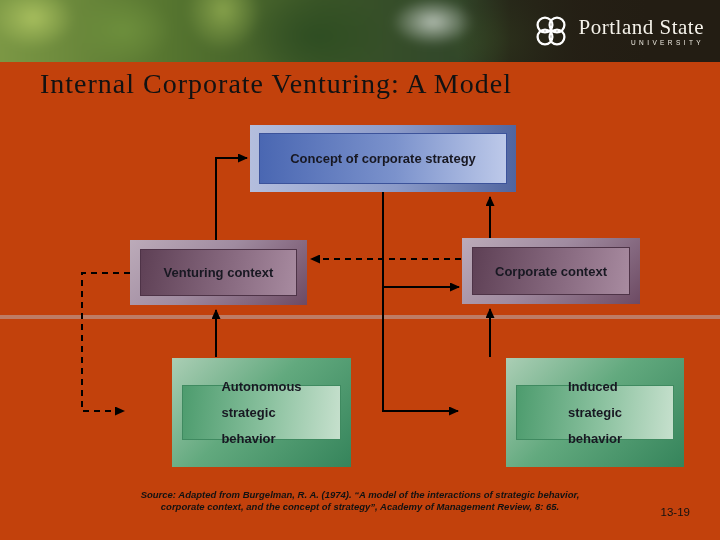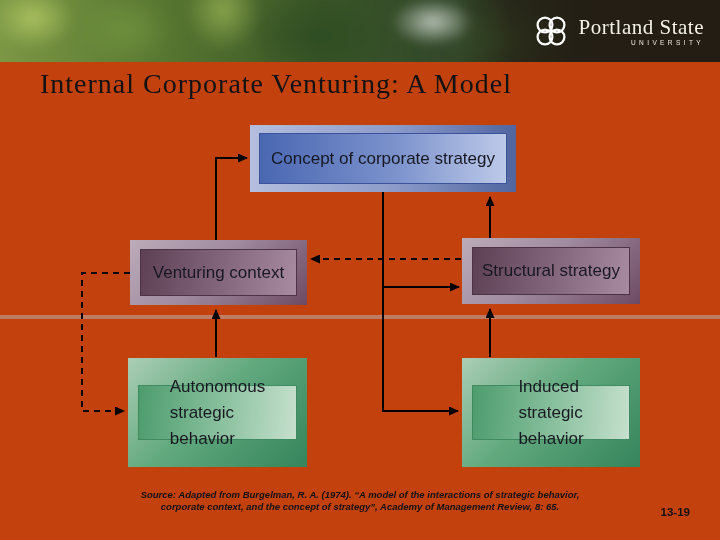--- a/index.html
+++ b/index.html
@@ -32,44 +32,44 @@
     font-size:28px;line-height:47px;letter-spacing:1px;color:#121212;}
 
   
   .diagram{position:absolute;left:0;top:0;width:720px;height:540px;}
   .faint-band{position:absolute;left:0;top:315px;width:720px;height:4px;
     background:rgba(185,212,234,0.4);}
   .edges{position:absolute;left:0;top:0;pointer-events:none;}
 
   .node{position:absolute;box-sizing:border-box;display:flex;}
   .node .inner{flex:1;display:flex;align-items:center;justify-content:center;box-sizing:border-box;}
-  .node .label{font-size:17px;color:#181822;}
+  .node .label{font-size:13px;color:#181822;font-weight:bold;}
 
   .node.blue{left:250px;top:125px;width:266px;height:67px;padding:8px 9px;
     background:linear-gradient(90deg,#b4bedd 0%,#8b9ac8 55%,#50659f 100%);}
   .node.blue .inner{background:linear-gradient(90deg,#4a67b2 0%,#7b92cc 55%,#bdc9e9 100%);
     border:1px solid #3c539b;}
 
   .node.purple{padding:9px 10px;background:linear-gradient(135deg,#bcabb9 0%,#a08ba0 45%,#6d4a63 100%);}
   .node.purple .inner{background:linear-gradient(100deg,#5e4055 0%,#8a6c82 60%,#a88ba0 100%);
     border:1px solid #4e3347;}
   .node.strategic{left:130px;top:240px;width:177px;height:65px;}
   .node.structural{left:462px;top:238px;width:178px;height:66px;}
 
-  .node.green{padding:27px 10px;background:linear-gradient(135deg,#abceb5 0%,#62a97e 45%,#35845b 100%);}
+  .node.green{padding:27px 10px;background:linear-gradient(135deg,#abceb5 0%,#62a97e 45%,#35845b 100%);margin-left:44px;}
   .node.green .inner{background:linear-gradient(95deg,#4d9c6e 0%,#8cc2a0 55%,#c6e0cd 100%);
     border:1px solid #3f8a60;}
   .node.autonomous{left:128px;top:358px;width:179px;height:109px;}
   .node.induced{left:462px;top:358px;width:178px;height:109px;}
   .node.green .label{text-align:left;line-height:26px;width:min-content;}
 
   
   .source{position:absolute;left:0;top:489px;width:720px;text-align:center;
     font-size:9.5px;font-weight:bold;font-style:italic;color:#121212;line-height:11.5px;}
-  .page-num{position:absolute;right:30px;top:506px;font-size:11.5px;font-weight:bold;color:#121212;}
+  .page-num{position:absolute;right:30px;top:506px;font-size:11.5px;font-weight:normal;color:#121212;}
 </style>
 </head>
 <body>
 
 <div class="slide">
 
   <div class="banner">
     <div class="photo"></div>
     <div class="logo-panel">
       <svg class="logo-icon" width="36" height="36" viewBox="0 0 36 36">
@@ -117,21 +117,21 @@
     </div>
 
     <div class="node purple strategic">
       <div class="inner">
         <span class="label">Venturing context</span>
       </div>
     </div>
 
     <div class="node purple structural">
       <div class="inner">
-        <span class="label">Structural strategy</span>
+        <span class="label">Corporate context</span>
       </div>
     </div>
 
     <div class="node green autonomous">
       <div class="inner">
         <span class="label">Autonomous strategic behavior</span>
       </div>
     </div>
 
     <div class="node green induced">

